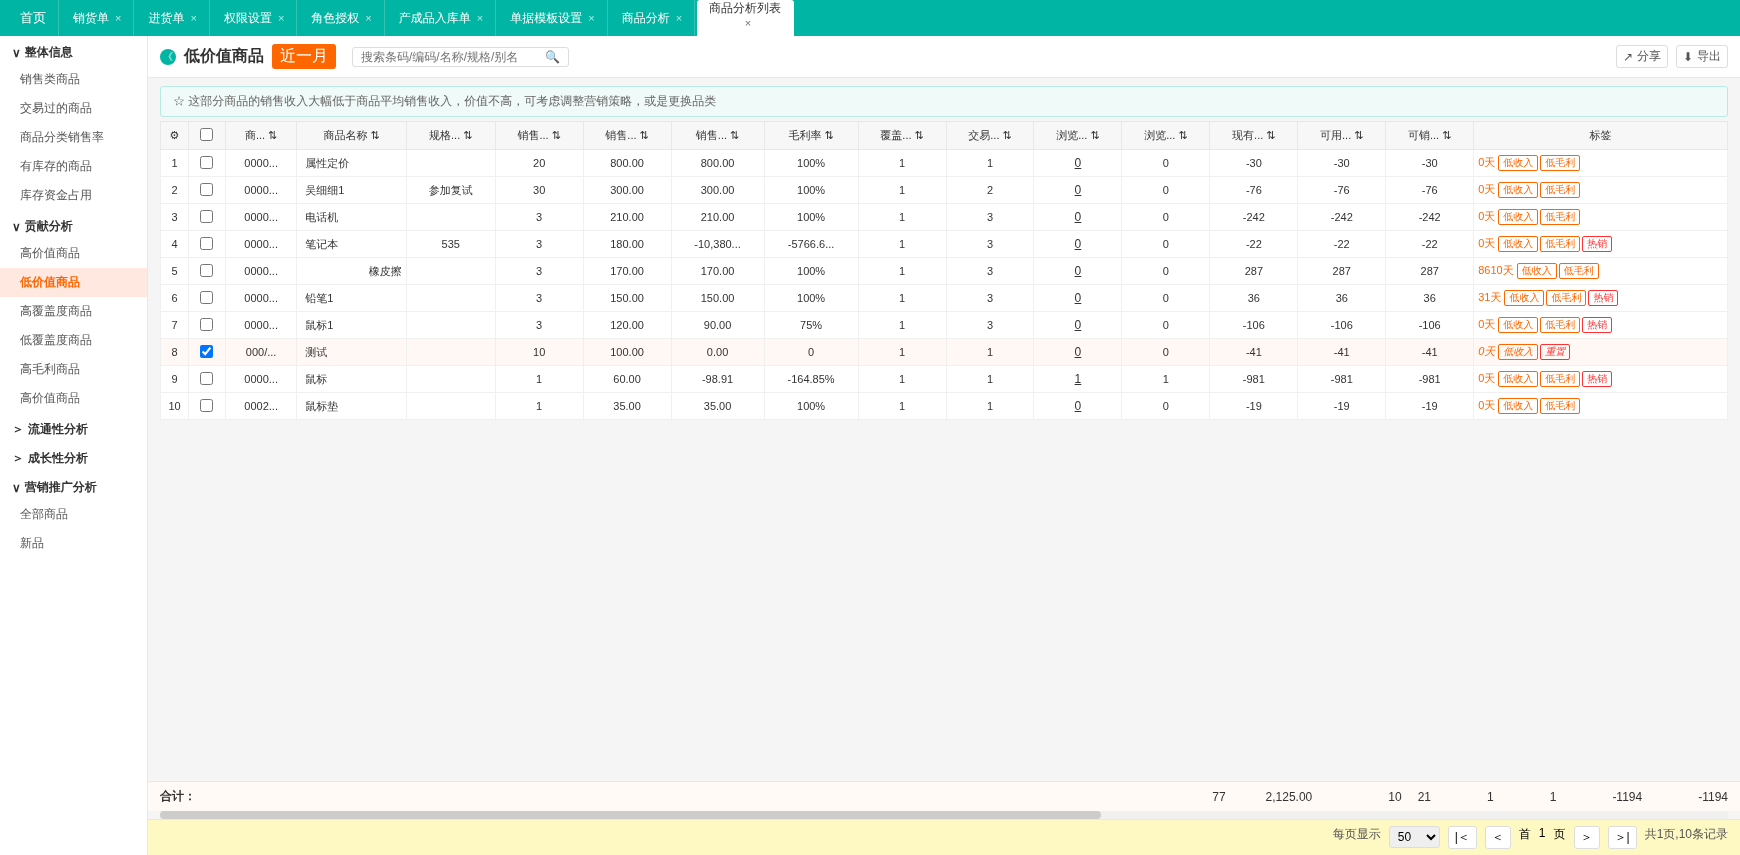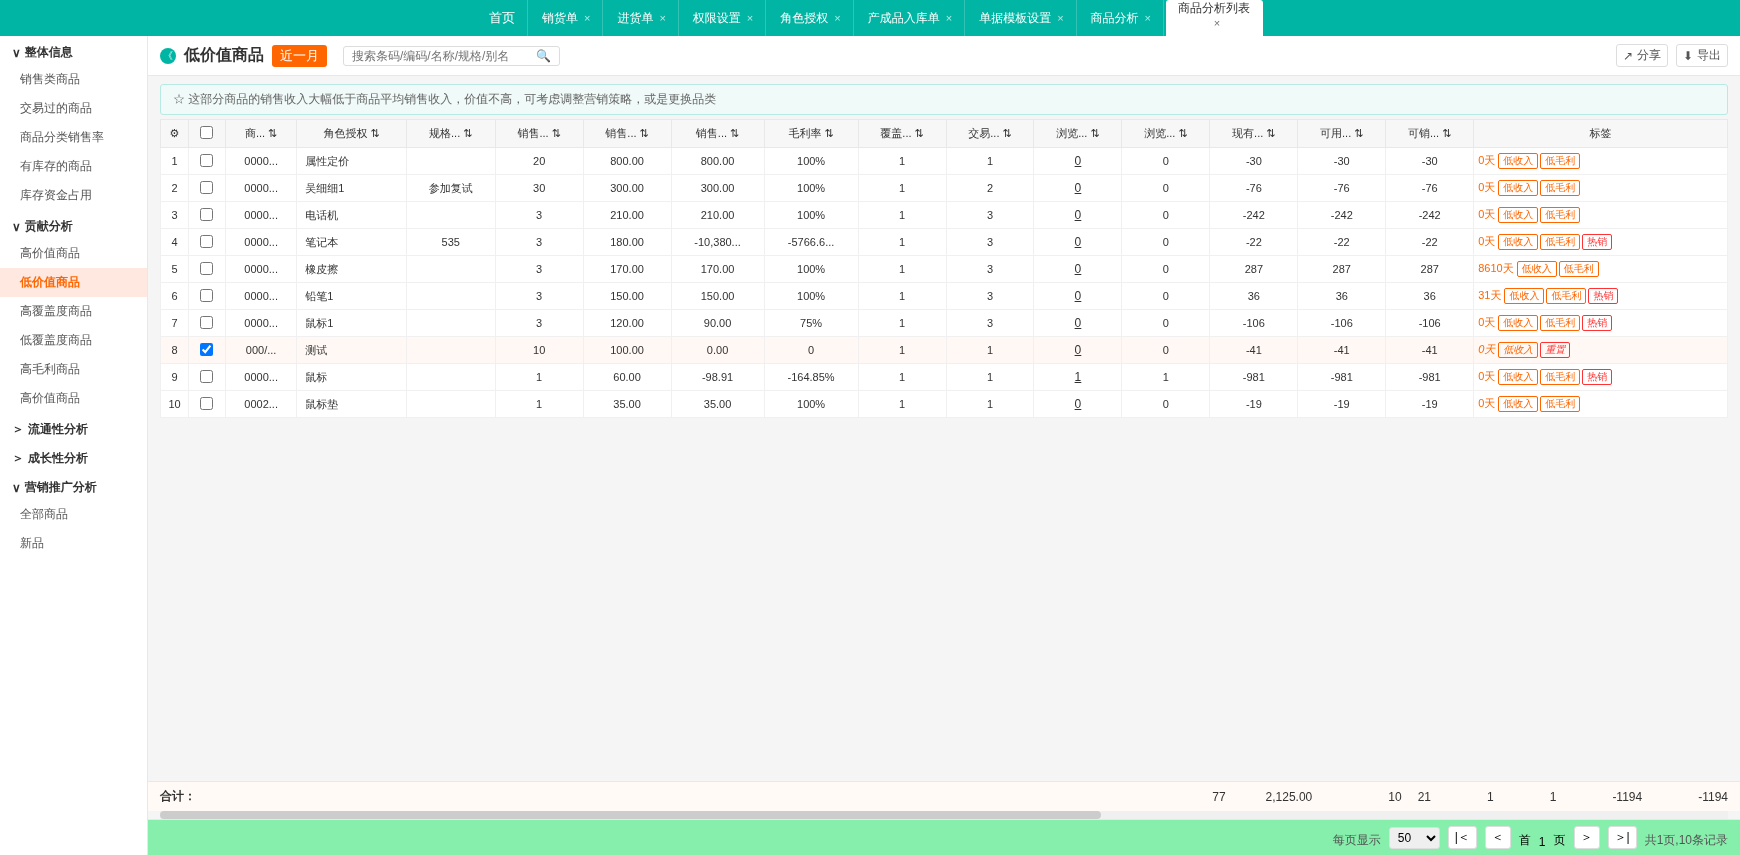--- a/index.html
+++ b/index.html
@@ -6,21 +6,20 @@
     body { background: #f5f5f5; overflow: hidden; }
 
     
     .top-nav {
       background: #00b5a3;
       display: flex;
       align-items: center;
       height: 36px;
       padding: 0 8px;
       gap: 2px;
-      justify-content: center;
     }
     .nav-tab {
       color: #fff;
       padding: 0 12px;
       height: 36px;
       display: flex;
       align-items: center;
       cursor: pointer;
       font-size: 13px;
       white-space: nowrap;
@@ -95,21 +94,21 @@
     .page-title-text {
       font-size: 16px;
       font-weight: bold;
       color: #333;
     }
     .date-badge {
       background: #ff6600;
       color: #fff;
       padding: 2px 8px;
       border-radius: 3px;
-      font-size: 13px;
+      font-size: 16px;
     }
     .search-box {
       display: flex;
       align-items: center;
       border: 1px solid #ddd;
       border-radius: 3px;
       padding: 2px 8px;
       gap: 4px;
       margin-left: 8px;
     }
@@ -209,25 +208,25 @@
       align-items: center;
       gap: 16px;
       font-size: 12px;
       flex-shrink: 0;
     }
     .footer-label { color: #333; font-weight: bold; }
     .footer-val { color: #333; }
 
     
     .pagination-bar {
-      background: #86efac;
+      background: #fef9c3;
       border-top: 1px solid #e8e8e8;
       padding: 6px 12px;
       display: flex;
-      align-items: flex-end;
+      align-items: flex-start;
       justify-content: flex-end;
       gap: 8px;
       font-size: 12px;
       flex-shrink: 0;
     }
     .pagination-bar .page-info { color: #555; }
     .page-btn {
       border: 1px solid #ddd;
       border-radius: 3px;
       padding: 2px 6px;
@@ -375,21 +374,21 @@
 
     <div class="info-banner">☆ 这部分商品的销售收入大幅低于商品平均销售收入，价值不高，可考虑调整营销策略，或是更换品类</div>
 
     <div class="table-wrapper">
       <table>
         <thead>
           <tr>
             <th class="settings-icon-col">⚙</th>
             <th><input type="checkbox" style=""></th>
             <th>商... ⇅</th>
-            <th>角色授权 ⇅</th>
+            <th>商品名称 ⇅</th>
             <th>规格... ⇅</th>
             <th>销售... ⇅</th>
             <th>销售... ⇅</th>
             <th>销售... ⇅</th>
             <th>毛利率 ⇅</th>
             <th>覆盖... ⇅</th>
             <th>交易... ⇅</th>
             <th>浏览... ⇅</th>
             <th>浏览... ⇅</th>
             <th>现有... ⇅</th>
@@ -472,21 +471,21 @@
     <td>0</td>
     <td>-22</td>
     <td>-22</td>
     <td>-22</td>
     <td style="text-align:left;"><span class="tag-days">0天</span> <span class="tag-badge tag-orange">低收入</span><span class="tag-badge tag-orange">低毛利</span><span class="tag-badge tag-red">热销</span></td>
   </tr>
             <tr>
     <td>5</td>
     <td><input type="checkbox" style=""></td>
     <td>0000...</td>
-    <td style="text-align:left;padding-left:8px;">橡皮擦</td>
+    <td style="text-align:right;padding-left:8px;">橡皮擦</td>
     <td></td>
     <td>3</td>
     <td>170.00</td>
     <td>170.00</td>
     <td>100%</td>
     <td>1</td>
     <td>3</td>
     <td><span style="text-decoration:underline;">0</span></td>
     <td>0</td>
     <td>287</td>

